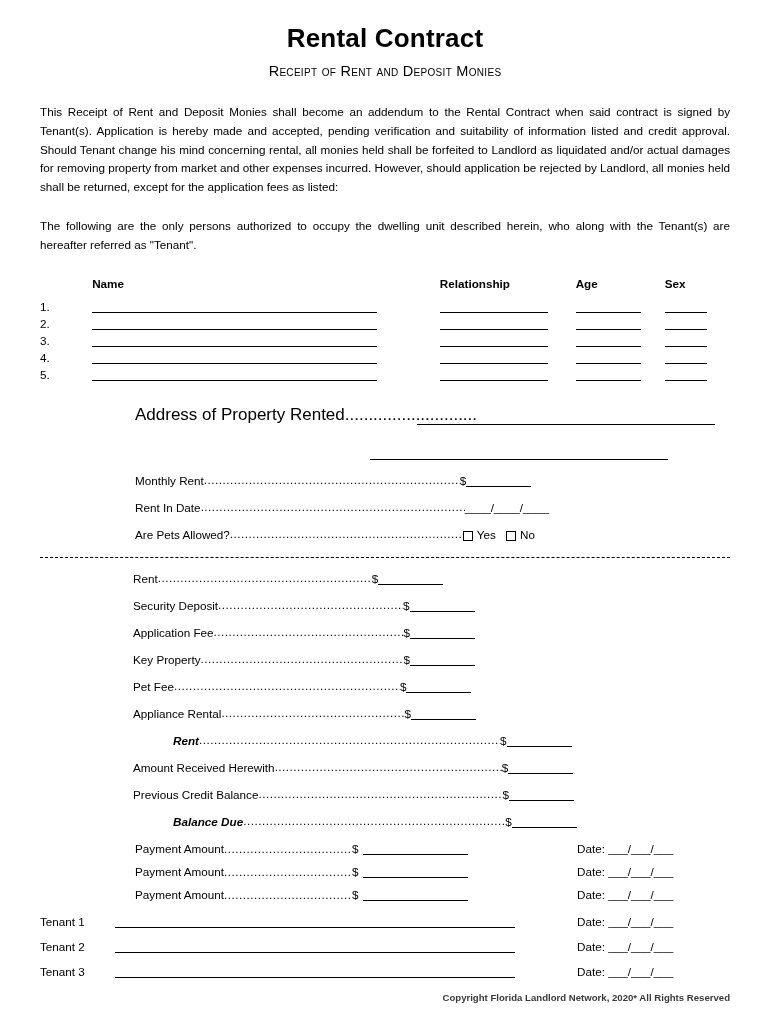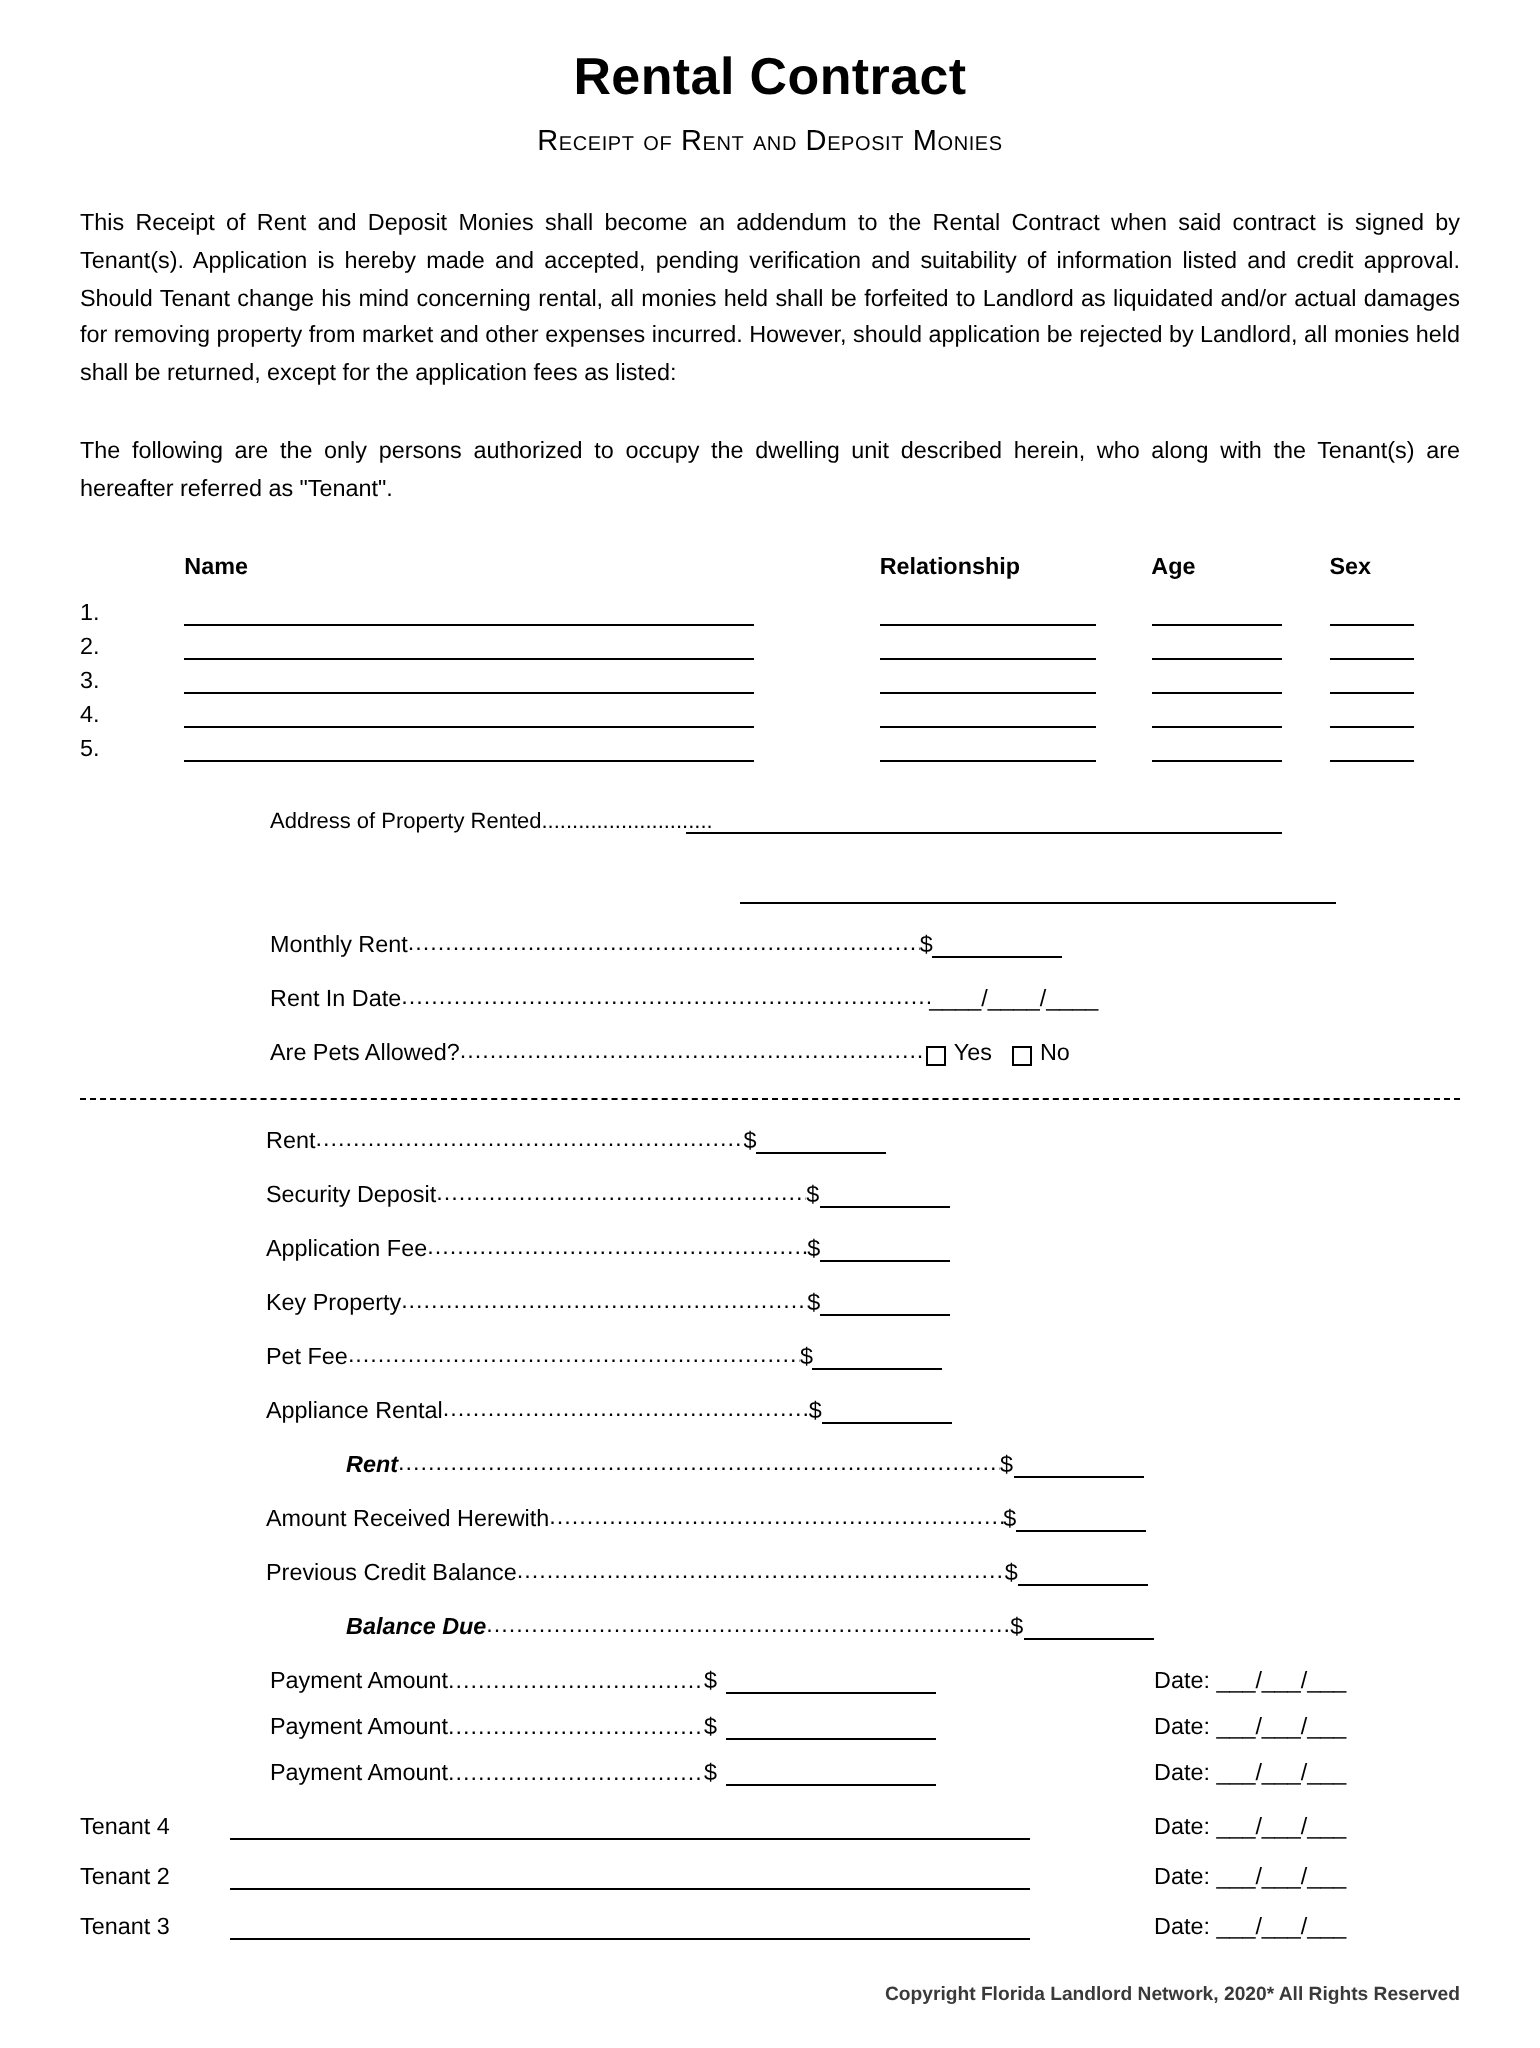--- a/index.html
+++ b/index.html
@@ -108,21 +108,21 @@
     display: inline-block;
     border-bottom: 1px solid #000;
     height: 11px;
     vertical-align: bottom;
   }
 
   .section-indent { padding-left: 95px; }
   .fee-indent { padding-left: 93px; }
 
   
-  .addr-row { display: flex; align-items: flex-start; font-size: 11px; }
+  .addr-row { display: flex; align-items: flex-end; font-size: 17px; }
   .addr-line2 { margin-top: 17px; padding-left: 330px; }
 
   
   .cbox {
     display: inline-block;
     width: 8px; height: 8px;
     border: 1.6px solid #000;
     margin: 0 4px 0 0;
     vertical-align: baseline;
     position: relative;
@@ -429,21 +429,21 @@
       <span class="date-cell">
         <span>Date:</span>
         <span>___/___/___</span>
       </span>
     </div>
   </div>
 
   <div class="sig-block">
 
     <div class="sig-row">
-      <span class="sig-label">Tenant 4</span>
+      <span class="sig-label">Tenant 1</span>
       <span class="sig-line"></span>
       <span class="date-cell">
         <span>Date:</span>
         <span>___/___/___</span>
       </span>
     </div>
 
     <div class="sig-row">
       <span class="sig-label">Tenant 2</span>
       <span class="sig-line"></span>

